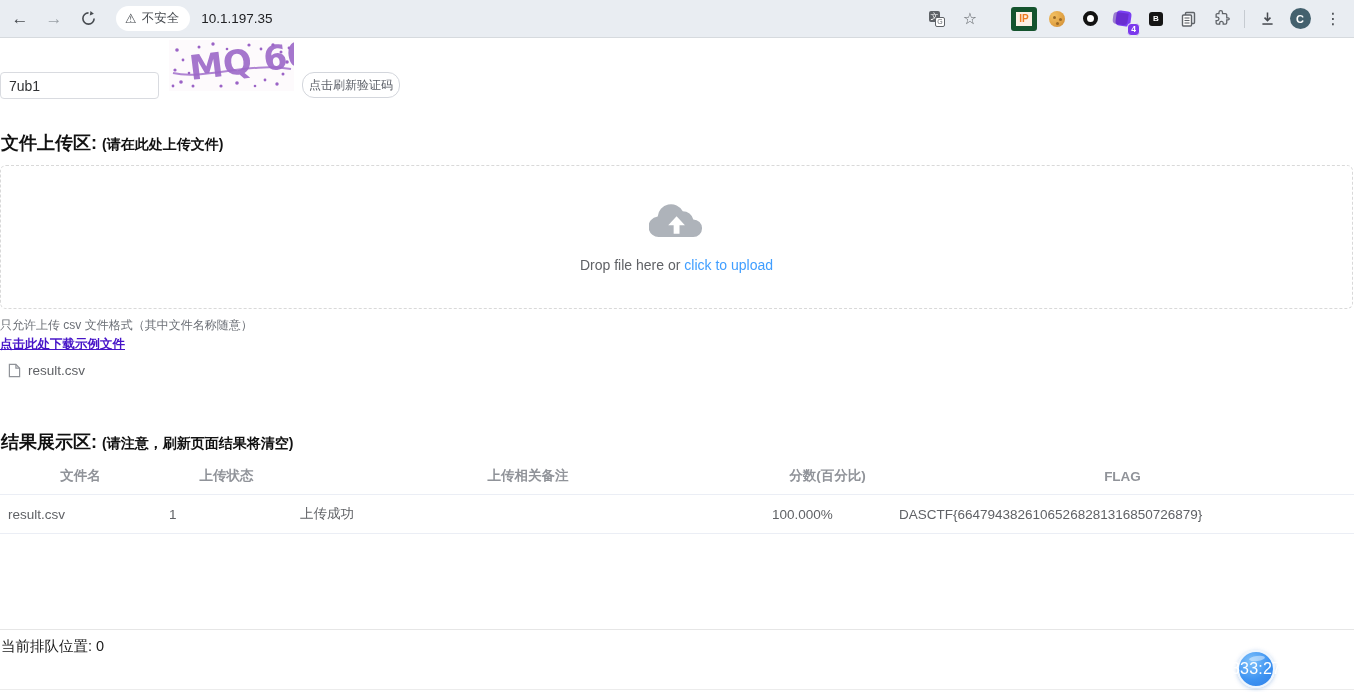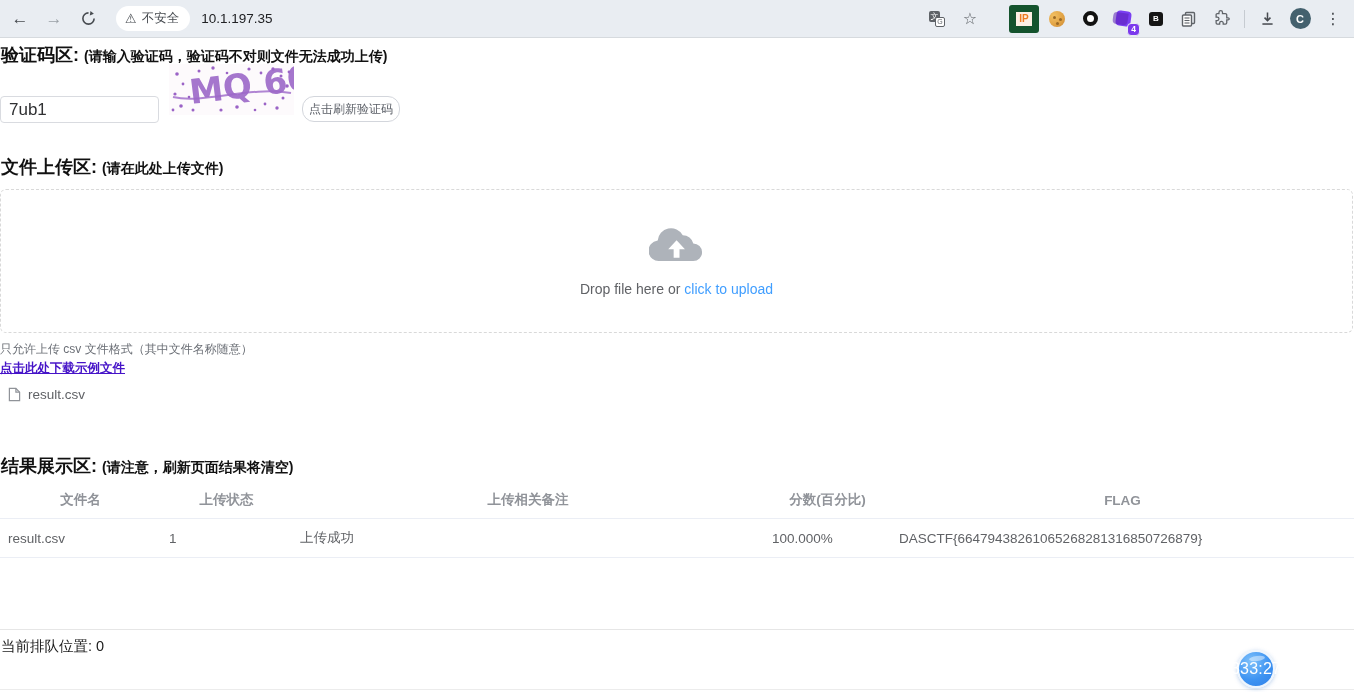--- a/index.html
+++ b/index.html
@@ -22,21 +22,21 @@
   .warn-tri { font-size:13px; color:#474b50; line-height:1; }
   .url-text { margin-left:11px; font-size:13.5px; color:#202124; }
   .chrome-right { display:flex; align-items:center; gap:7px; padding-right:8px; }
   .ci { width:26px; height:26px; display:flex; align-items:center; justify-content:center; cursor:pointer; position:relative; }
   .star { font-size:16px; color:#5f6368; }
   .translate-ic { position:relative; width:16px; height:16px; }
   .translate-ic .t-back { position:absolute; left:0; top:0; width:11px; height:11px; background:#5f6368; border-radius:2px;
     color:#fff; font-size:8px; display:flex; align-items:center; justify-content:center; }
   .translate-ic .t-front { position:absolute; right:0; bottom:0; width:10px; height:10px; background:#fff; border:1px solid #5f6368;
     border-radius:2px; color:#5f6368; font-size:7px; display:flex; align-items:center; justify-content:center; }
-  .ip-ic { background:#fdf0e4; border:7px solid #14532d; border-radius:3px; color:#ef7b1f; font-weight:bold;
+  .ip-ic { background:#fdf0e4; border:5px solid #14532d; border-radius:3px; color:#ef7b1f; font-weight:bold;
     font-size:10px; padding:1px 3px; line-height:1.2; }
   .cookie-ic { width:16px; height:16px; border-radius:50%;
     background: radial-gradient(circle at 30% 30%, #f2c063 0%, #e0a143 60%, #c8883a 100%); position:relative; }
   .cookie-ic::after { content:""; position:absolute; left:4px; top:5px; width:3px; height:3px; border-radius:50%;
     background:#9c6a26; box-shadow:6px 2px 0 #9c6a26, 3px 6px 0 #9c6a26; }
   .ring-ic { width:15px; height:15px; border-radius:50%; border:4.5px solid #121212; background:#fff; }
   .purple-ic { width:15px; height:15px; background:#7a3ff2; border-radius:4px; transform:rotate(8deg); position:relative; }
   .purple-ic .shade { position:absolute; left:-3px; top:2px; width:15px; height:12px; background:#5b21b6; border-radius:4px 0 4px 4px; opacity:.55; }
   .badge4 { position:absolute; right:-4px; bottom:-4px; width:13px; height:13px; background:#7c3aed; border:1.5px solid #e9edf2;
     border-radius:4px; color:#fff; font-size:8.5px; font-weight:bold; display:flex; align-items:center; justify-content:center; }
@@ -49,21 +49,21 @@
   .icon-svg { display:block; }
 
   
   .page { position:relative; width:100%; height:654px; background:#fff; }
   .sec-heading { font-size:18px; font-weight:bold; color:#111; padding-left:1px; }
   .sec-heading .note { font-size:14px; font-weight:bold; }
 
   .captcha-section { padding-top:5px; }
   .captcha-row { display:flex; align-items:flex-end; margin-top:-3px; }
   .captcha-input { width:159px; height:27px; border:1px solid #d9dbe0; border-radius:4px; padding:0 8px;
-    font-size:17px; color:#303133; outline:none; font-family:"Liberation Sans","DejaVu Sans",sans-serif; }
+    font-size:14px; color:#303133; outline:none; font-family:"Liberation Sans","DejaVu Sans",sans-serif; }
   .captcha-img { width:125px; height:51px; margin-left:10px; margin-bottom:8px; display:block; cursor:pointer; }
   .refresh-btn { margin-left:8px; margin-bottom:1px; height:26px; padding:0 6px; background:#fff;
     border:1px solid #d3d6dc; border-radius:12px; font-size:12px; color:#5a5e66; cursor:pointer;
     font-family:"Liberation Sans","DejaVu Sans",sans-serif; }
 
   .upload-section { margin-top:32px; }
   .dragger { margin-top:10px; width:1353px; height:144px; border:1px dashed #d9d9d9; border-radius:6px;
     display:flex; flex-direction:column; align-items:center; justify-content:center; cursor:pointer; }
   .cloud-svg { display:block; margin-bottom:14px; }
   .drop-text { font-size:14px; color:#606266; }
@@ -168,24 +168,20 @@
     </div>
     <div class="ci">
         <span class="kebab">⋮</span>
       </div>
   </div>
 </div>
 
 <div class="page">
 
   <div class="captcha-section">
-    <div class="sec-heading">
-      <span>验证码区:</span>
-      <span class="note">(请输入验证码，验证码不对则文件无法成功上传)</span>
-    </div>
     <div class="captcha-row">
       <input class="captcha-input" type="text" value="7ub1" style="">
       <svg class="captcha-img" viewBox="0 0 125 51">
         <rect x="0" y="0" width="125" height="51" fill="#fdfafc"></rect>
         <g fill="#9b63c6">
           <circle cx="8" cy="10" r="1.8"></circle>
             <circle cx="14" cy="20" r="1.4"></circle>
             <circle cx="6" cy="30" r="1.6"></circle>
           <circle cx="12" cy="42" r="1.8"></circle>
             <circle cx="24" cy="46" r="1.5"></circle>

